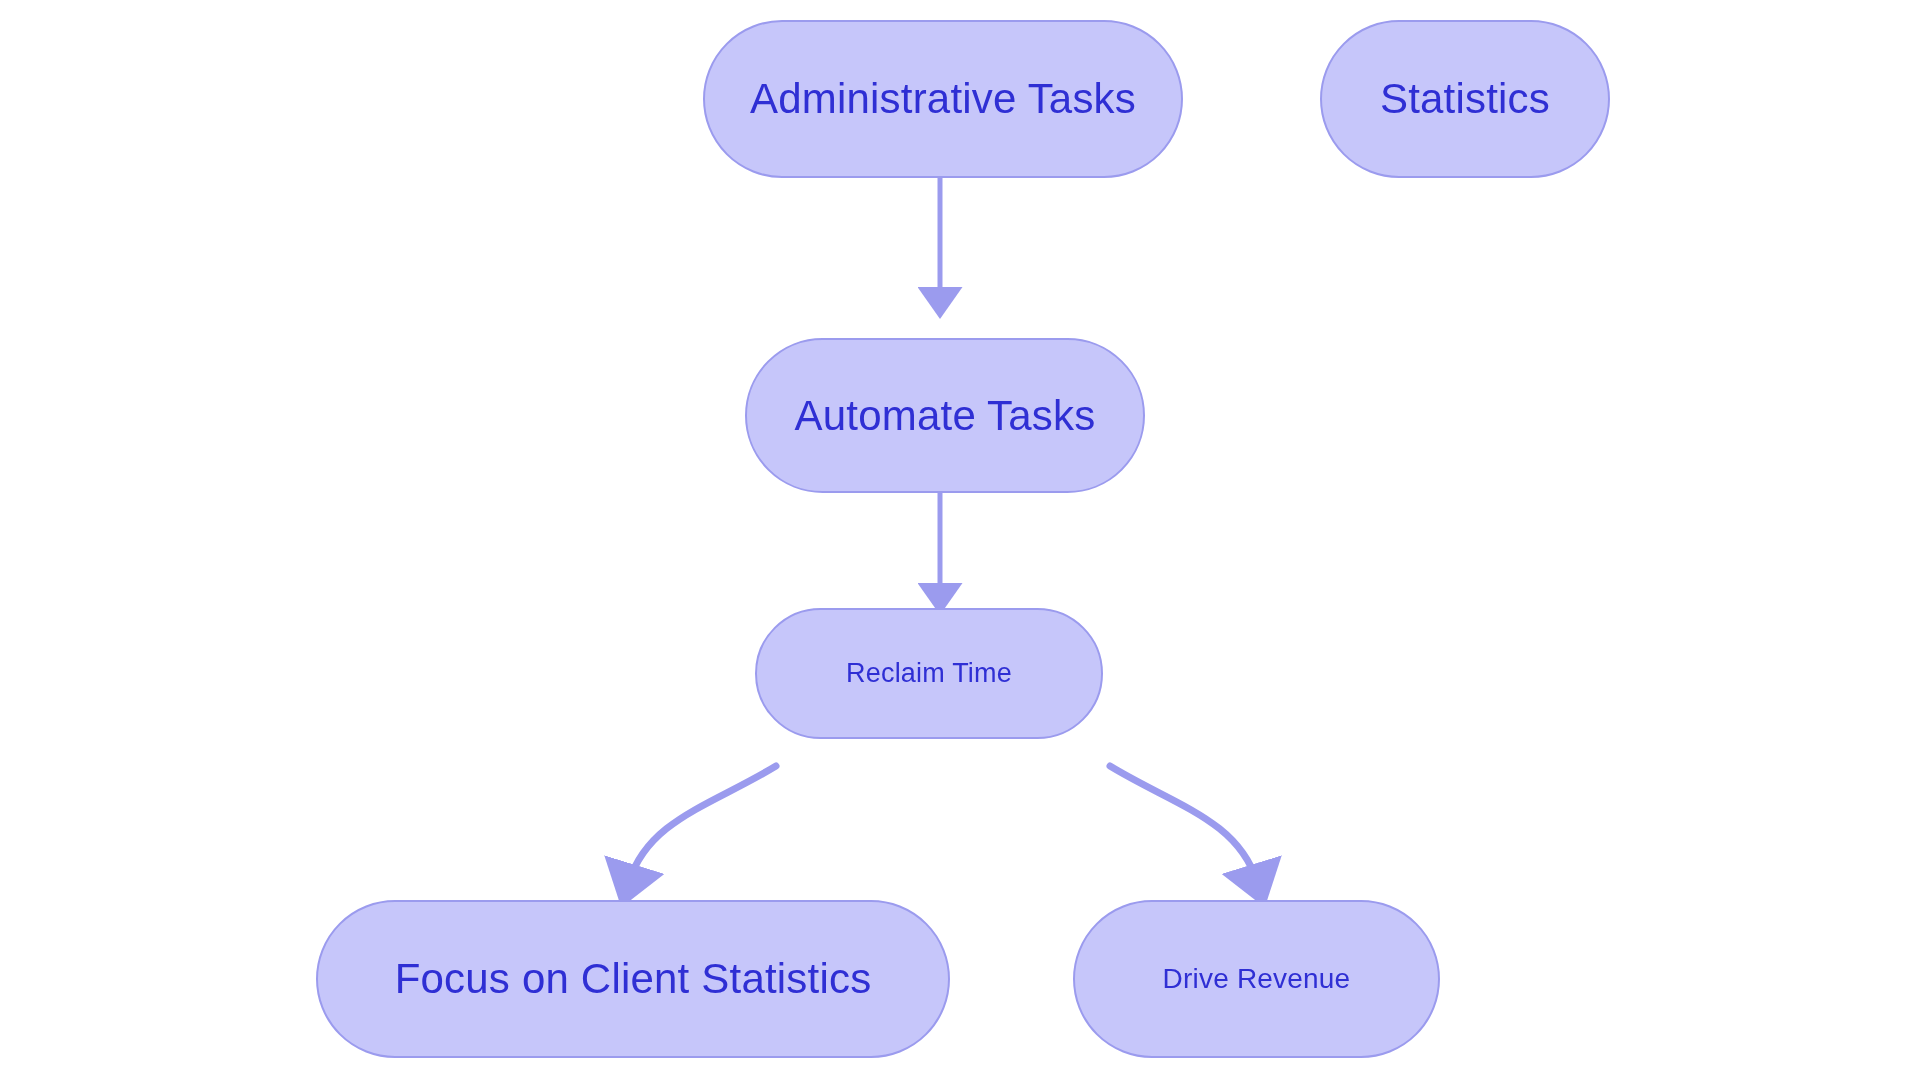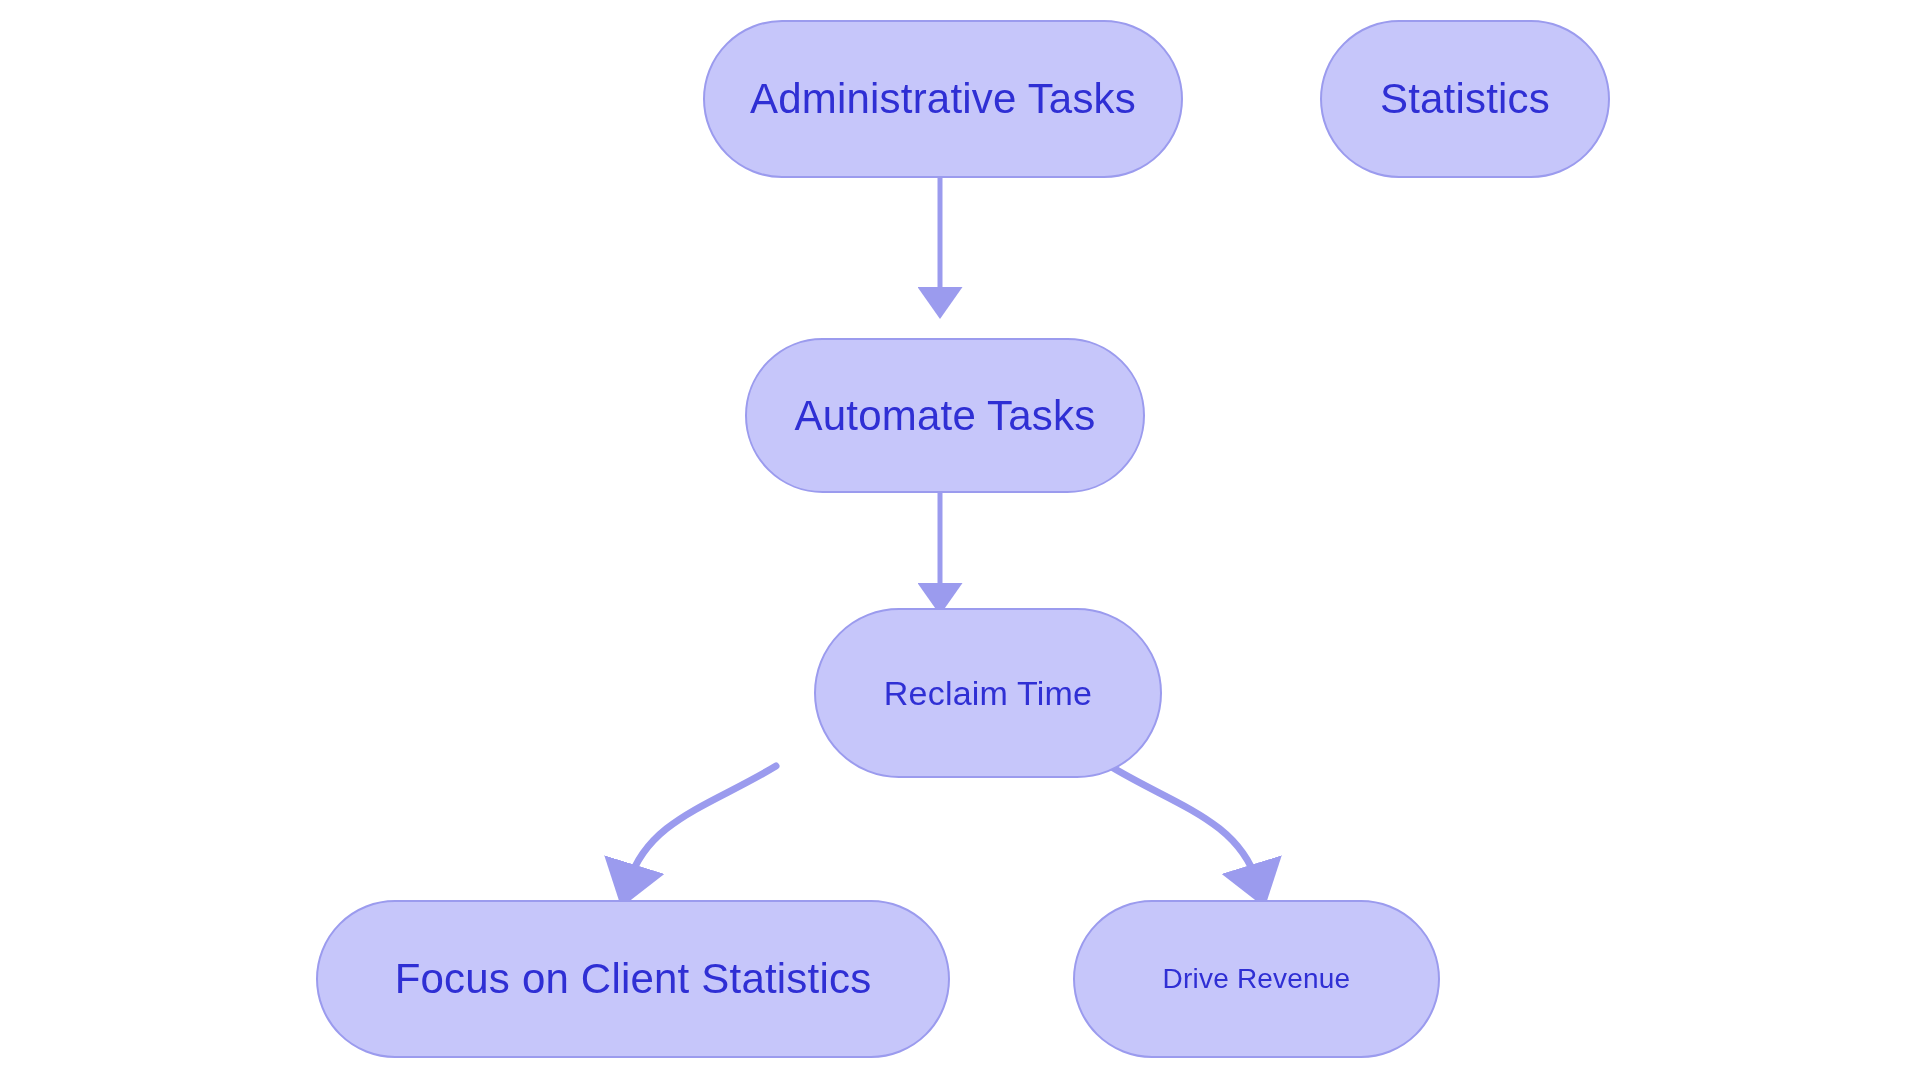--- a/index.html
+++ b/index.html
@@ -41,21 +41,21 @@
     letter-spacing: 0.2px;
     white-space: nowrap;
   }
   .node-label {
     display: block;
     line-height: 1;
   }
   #node-administrative-tasks { left: 703px;  top: 20px;  width: 480px; height: 158px; font-size: 42px; }
   #node-statistics           { left: 1320px; top: 20px;  width: 290px; height: 158px; font-size: 42px; justify-content: center; }
   #node-automate-tasks       { left: 745px;  top: 313px; width: 400px; height: 155px; font-size: 42px; margin-top: 25px; }
-  #node-reclaim-time         { left: 814px;  top: 608px; width: 348px; height: 170px; font-size: 34px; }
+  #node-reclaim-time         { left: 755px;  top: 608px; width: 348px; height: 131px; font-size: 27px; }
   #node-focus-client         { left: 316px;  top: 900px; width: 634px; height: 158px; font-size: 42px; }
   #node-drive-revenue        { left: 1073px; top: 900px; width: 367px; height: 158px; font-size: 28px; }
 </style>
 </head>
 <body>
 
 <div id="canvas">
 
   <svg id="edge-layer" viewBox="0 0 1920 1083" width="1920" height="1083" xmlns="http://www.w3.org/2000/svg">
     <defs>

